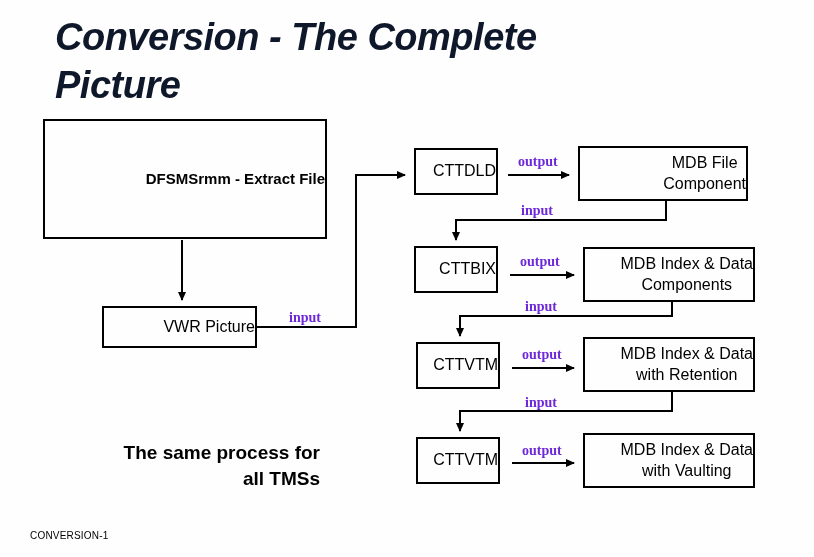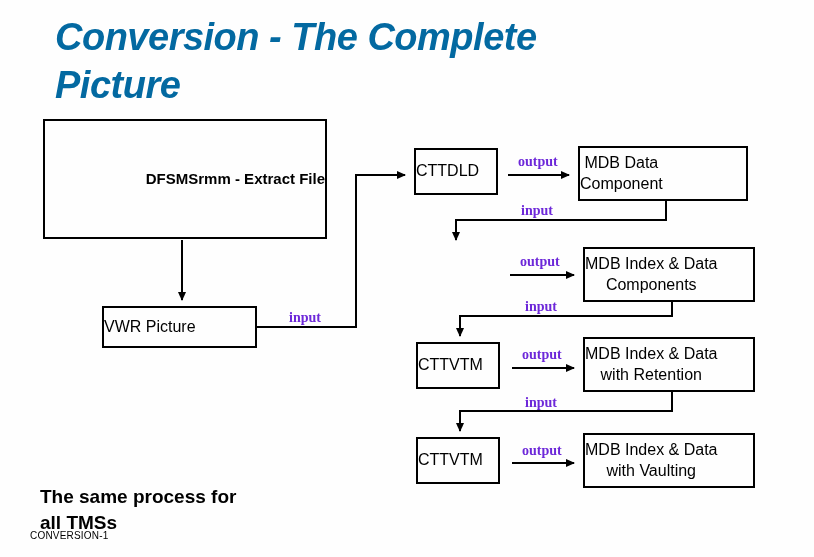--- a/index.html
+++ b/index.html
@@ -21,31 +21,31 @@
   .title {
     position: absolute;
     left: 55px;
     top: 14px;
     width: 600px;
     font-family: "Liberation Sans", sans-serif;
     font-weight: bold;
     font-style: italic;
     font-size: 38px;
     line-height: 1.25;
-    color: #0369a1;
+    color: #0f172a;
     letter-spacing: -0.5px;
   }
   .box {
     position: absolute;
     box-sizing: border-box;
     border: 2px solid #000000;
     background: transparent;
     display: flex;
     align-items: center;
-    justify-content: flex-start;
+    justify-content: flex-end;
     text-align: center;
     font-family: "Liberation Sans", sans-serif;
     font-size: 16px;
     color: #000000;
     line-height: 1.3;
   }
   .box.left-text {
     justify-content: flex-end;
     text-align: left;
     padding-left: 22px;
@@ -80,28 +80,27 @@
     top: 0;
     width: 814px;
     height: 557px;
     pointer-events: none;
   }
   .note {
     position: absolute;
     left: 40px;
     top: 440px;
     width: 280px;
-    text-align: left;
+    text-align: right;
     font-family: "Liberation Sans", sans-serif;
     font-weight: bold;
     font-size: 19px;
     line-height: 1.35;
     color: #000000;
     white-space: pre-line;
-    margin-top: 44px;
   }
   .footer {
     position: absolute;
     left: 30px;
     top: 530px;
     font-family: "Liberation Sans", sans-serif;
     font-size: 10px;
     color: #000000;
     letter-spacing: 0.2px;
   }
@@ -159,29 +158,32 @@
     <span class="box-label">DFSMSrmm - Extract File</span>
   </div>
 
   <div class="box" id="box-vwr">
     <span class="box-label">VWR Picture</span>
   </div>
 
   <div class="box" id="box-cttdld">
     <span class="box-label">CTTDLD</span>
   </div>
+  <div class="box" id="box-cttbix">
+    <span class="box-label">CTTBIX</span>
+  </div>
   <div class="box" id="box-cttrtm">
     <span class="box-label">CTTVTM</span>
   </div>
   <div class="box" id="box-cttvtm">
     <span class="box-label">CTTVTM</span>
   </div>
 
   <div class="box" id="box-mdb1">
-    <span class="box-label">MDB Data
+    <span class="box-label">MDB File
 Component</span>
   </div>
   <div class="box" id="box-mdb2">
     <span class="box-label">MDB Index &amp; Data
 Components</span>
   </div>
   <div class="box" id="box-mdb3">
     <span class="box-label">MDB Index &amp; Data
 with Retention</span>
   </div>

